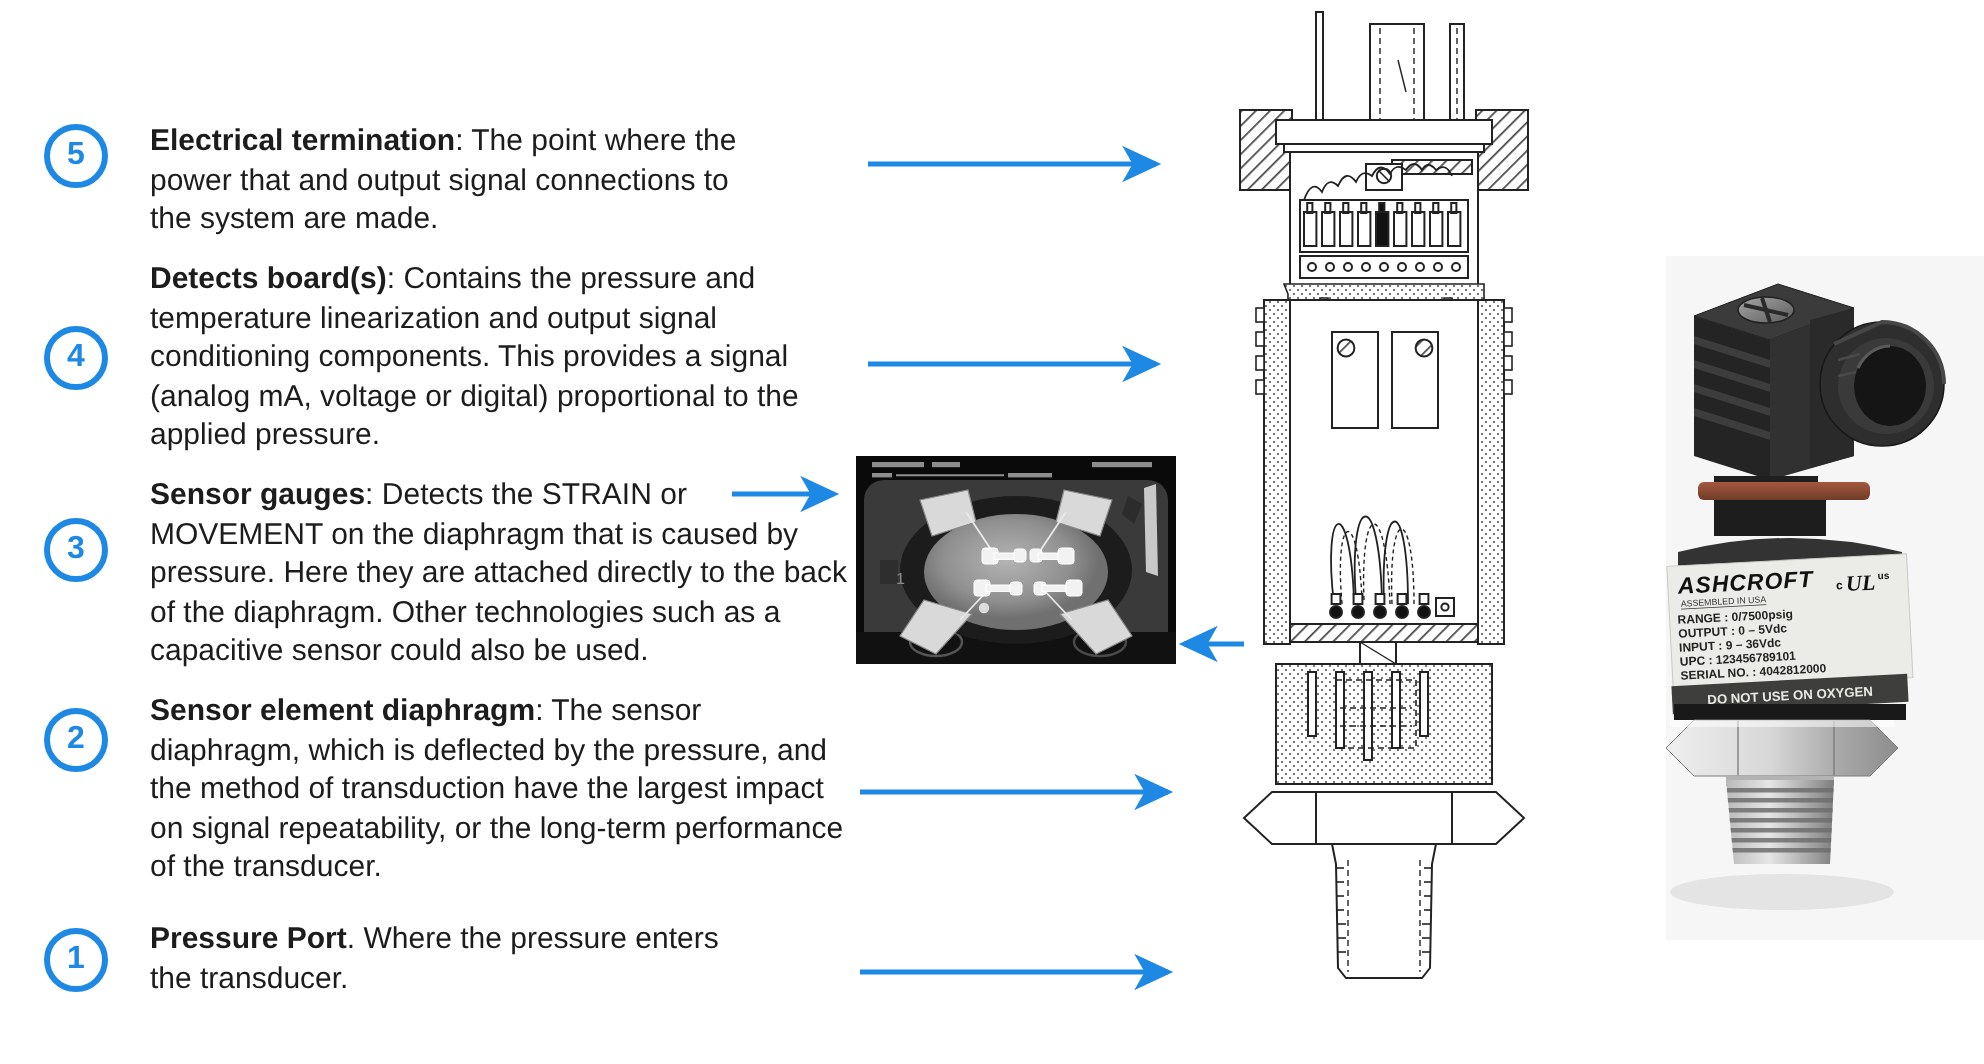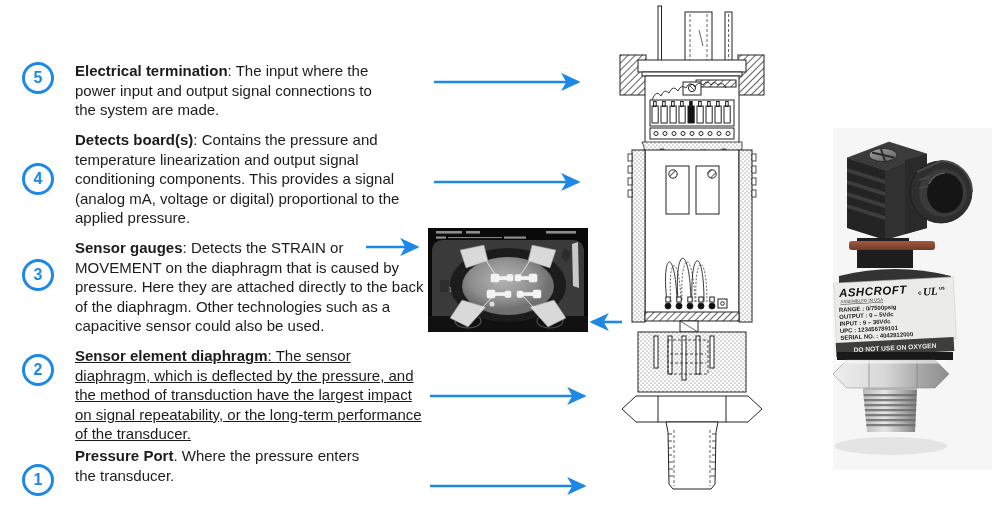--- a/index.html
+++ b/index.html
@@ -17,41 +17,41 @@
   .overlay{position:absolute;left:0;top:0;width:992px;height:532px;pointer-events:none;}
   .art{position:absolute;}
 </style>
 </head>
 <body>
 
 <div class="stage">
 
   <div class="callout">
     <div class="num-circle" style="left:22px;top:62px;">5</div>
-    <div class="callout-text" style="left:75px;top:61px;width:300px;"><b>Electrical termination</b><span>: </span><span>The input where the power input and output signal connections to the system are made.</span></div>
+    <div class="callout-text" style="left:75px;top:61px;width:300px;"><b>Electrical termination</b><span>: </span><span>The point where the power that and output signal connections to the system are made.</span></div>
   </div>
 
   <div class="callout">
     <div class="num-circle" style="left:22px;top:163px;">4</div>
     <div class="callout-text" style="left:75px;top:130px;width:338px;"><b>Detects board(s)</b><span>: </span><span>Contains the pressure and temperature linearization and output signal conditioning components. This provides a signal (analog mA, voltage or digital) proportional to the applied pressure.</span></div>
   </div>
 
   <div class="callout">
     <div class="num-circle" style="left:22px;top:259px;">3</div>
     <div class="callout-text" style="left:75px;top:238px;width:352px;"><b>Sensor gauges</b><span>: </span><span>Detects the STRAIN or MOVEMENT on the diaphragm that is caused by pressure. Here they are attached directly to the back of the diaphragm. Other technologies such as a capacitive sensor could also be used.</span></div>
   </div>
 
   <div class="callout">
     <div class="num-circle" style="left:22px;top:354px;">2</div>
-    <div class="callout-text" style="left:75px;top:346px;width:352px;text-decoration:underline;"><b>Sensor element diaphragm</b><span>: </span><span>The sensor diaphragm, which is deflected by the pressure, and the method of transduction have the largest impact on signal repeatability, or the long-term performance of the transducer.</span></div>
+    <div class="callout-text" style="left:75px;top:346px;width:352px;"><b>Sensor element diaphragm</b><span>: </span><span>The sensor diaphragm, which is deflected by the pressure, and the method of transduction have the largest impact on signal repeatability, or the long-term performance of the transducer.</span></div>
   </div>
 
   <div class="callout">
     <div class="num-circle" style="left:22px;top:464px;">1</div>
-    <div class="callout-text" style="left:75px;top:446px;width:285px;"><b>Pressure Port</b><span>. </span><span>Where the pressure enters the transducer.</span></div>
+    <div class="callout-text" style="left:75px;top:460px;width:285px;"><b>Pressure Port</b><span>. </span><span>Where the pressure enters the transducer.</span></div>
   </div>
 
   <svg class="overlay" viewBox="0 0 992 532">
     <defs>
       <marker id="ah" markerWidth="9" markerHeight="9" refX="6.5" refY="3.5" orient="auto">
         <path d="M0,0 L7.5,3.5 L0,7 L2,3.5 Z" fill="#1e88e5"></path>
       </marker>
     </defs>
     <g stroke="#1e88e5" stroke-width="2.6" fill="none">
       <line x1="434" y1="82" x2="578" y2="82" marker-end="url(#ah)"></line>

